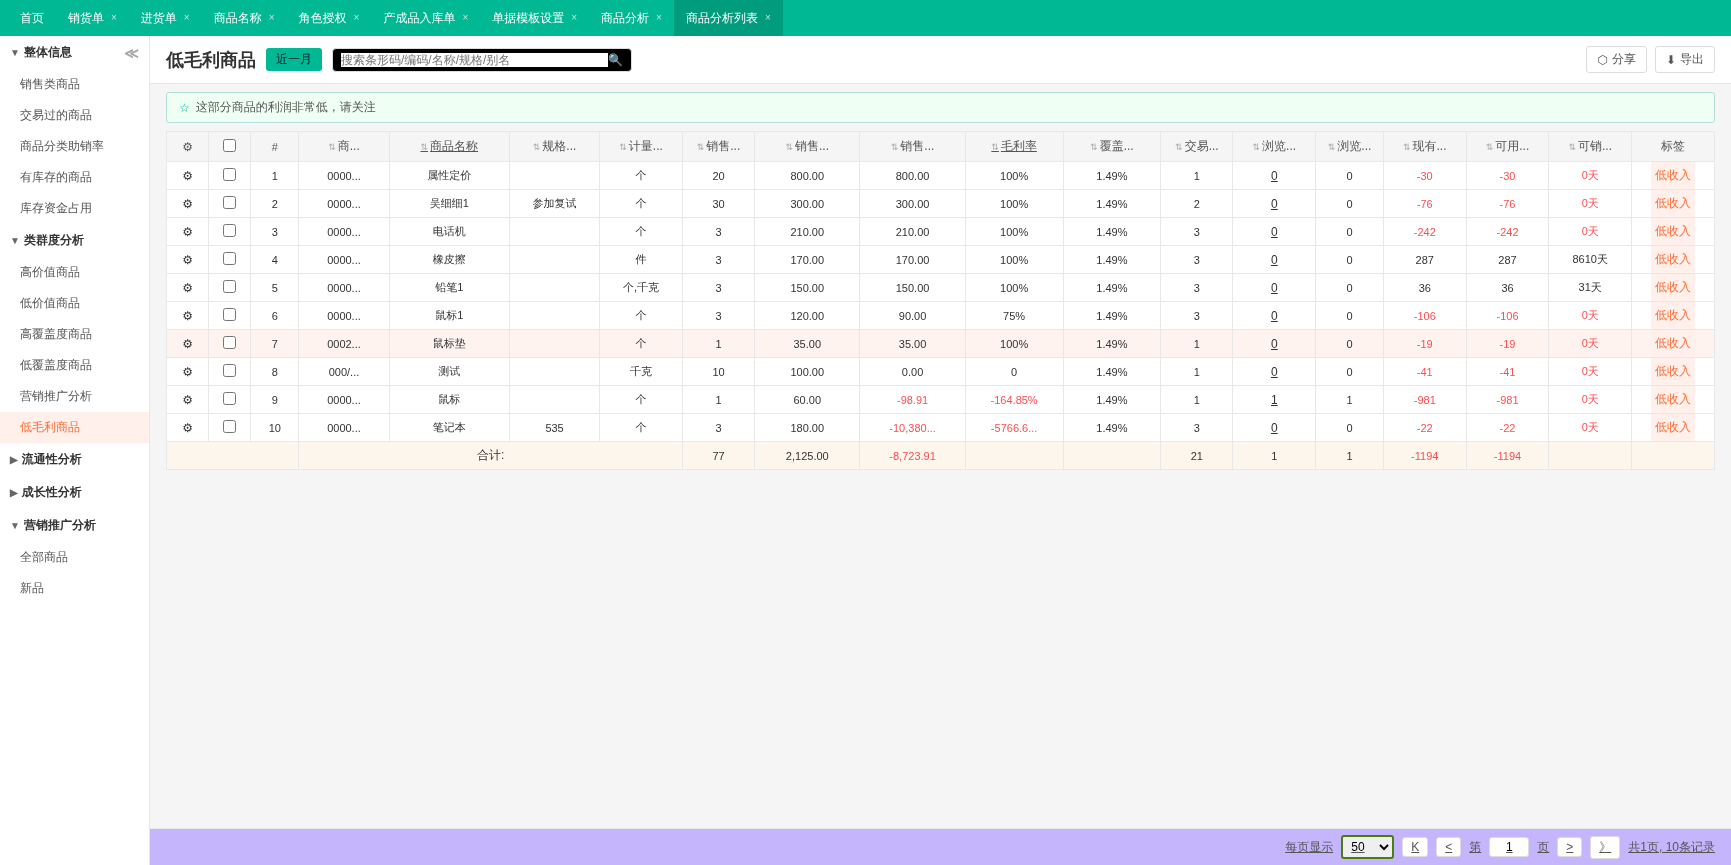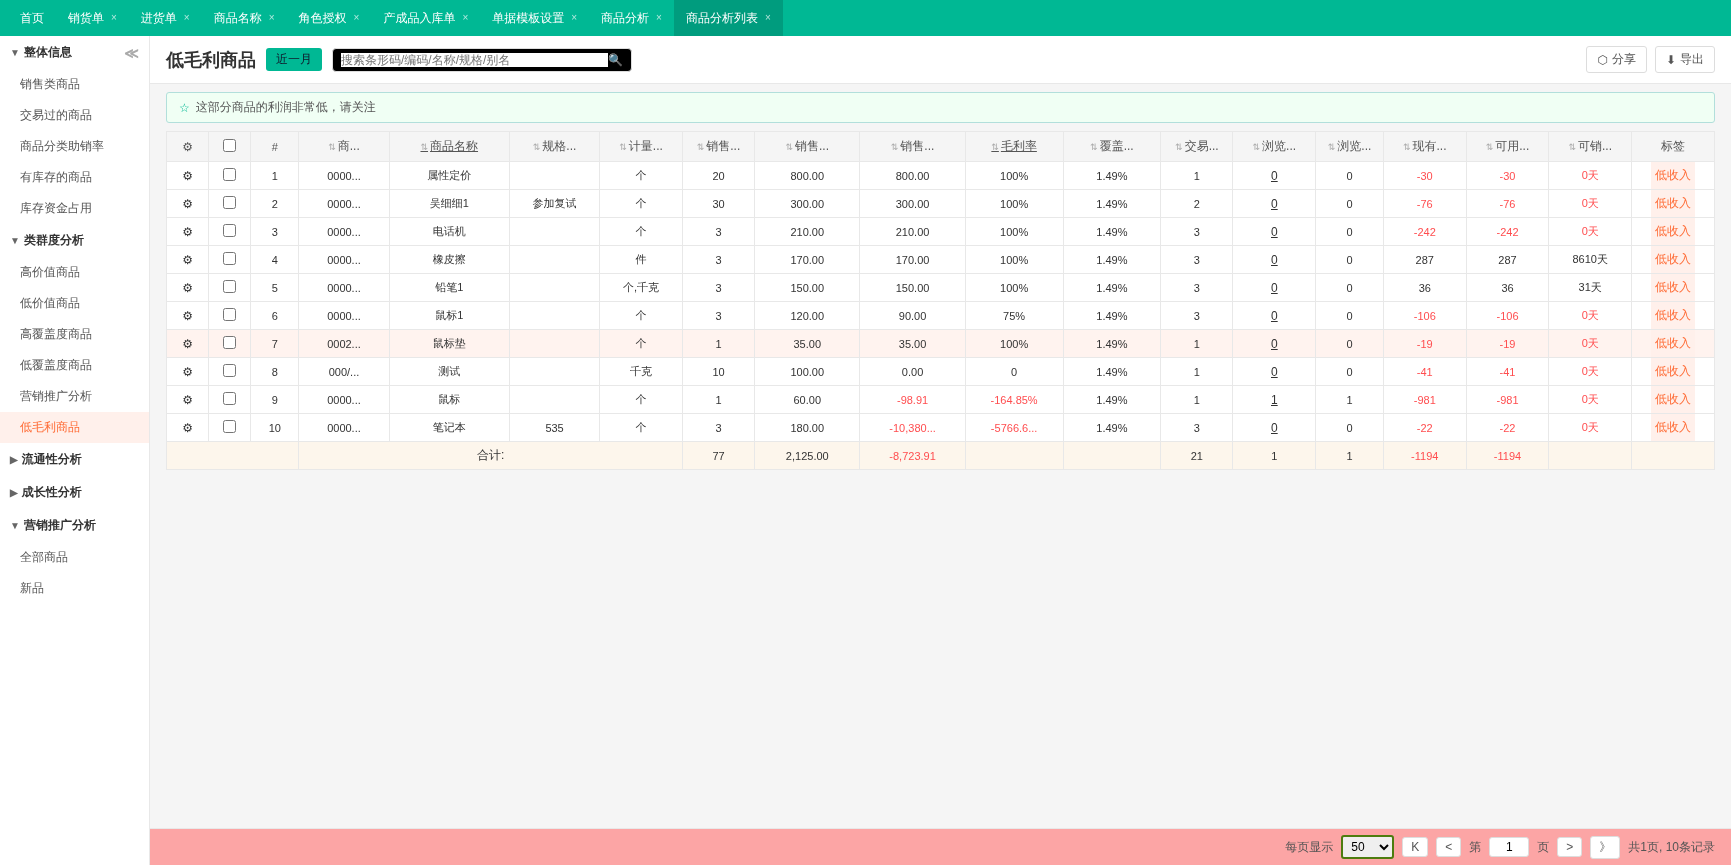--- a/index.html
+++ b/index.html
@@ -213,29 +213,30 @@
       padding: 15px 4px;
       border-radius: 2px;
       font-size: 12px;
     }
     .underline { text-decoration: underline; color: #333; }
     .sort-icon { font-size: 9px; color: #aaa; margin-right: 2px; }
     .checkbox { cursor: pointer; }
 
     
     .pagination-bar {
-      background: #fca5a5;
+      background: #c4b5fd;
       border-top: 1px solid #e8e8e8;
       padding: 6px 16px;
       display: flex;
       align-items: center;
       justify-content: flex-end;
       gap: 8px;
       font-size: 12px;
       color: #555;
+      text-decoration: underline;
     }
     .page-size-select {
       border: 2px solid #4d7c0f;
       border-radius: 3px;
       padding: 2px 4px;
       font-size: 12px;
     }
     .page-btn {
       border: 1px solid #ddd;
       background: #fff;

